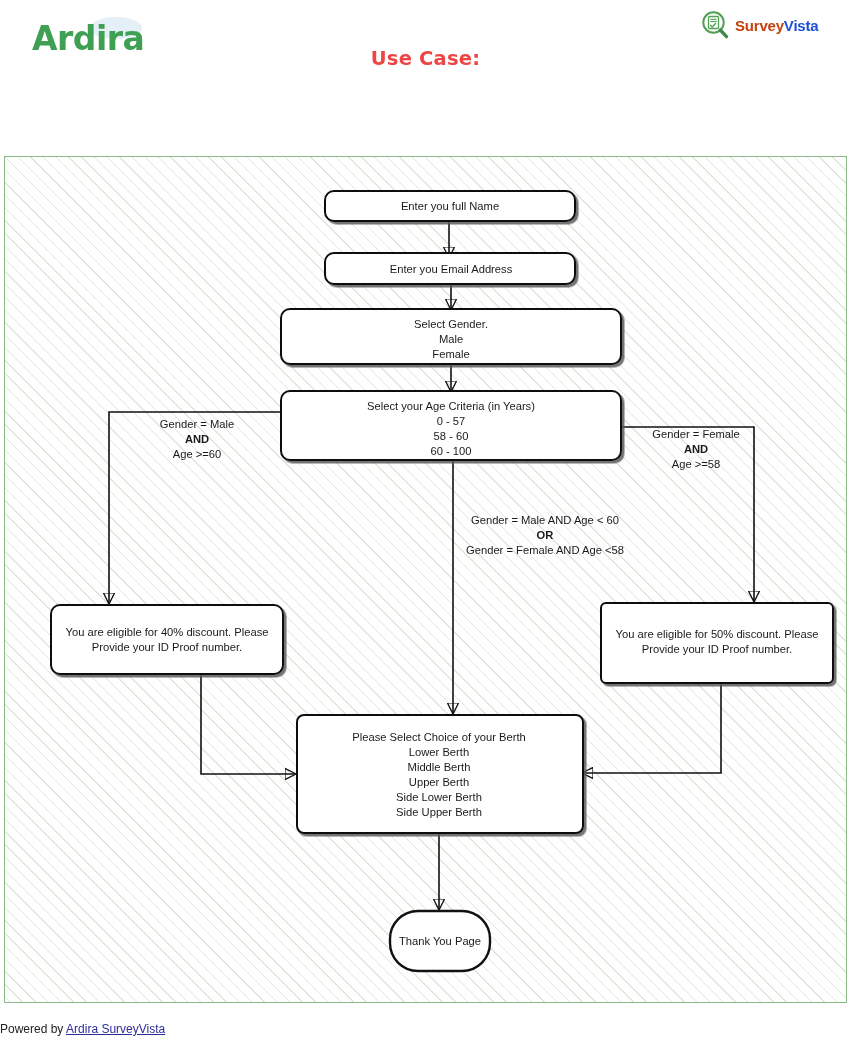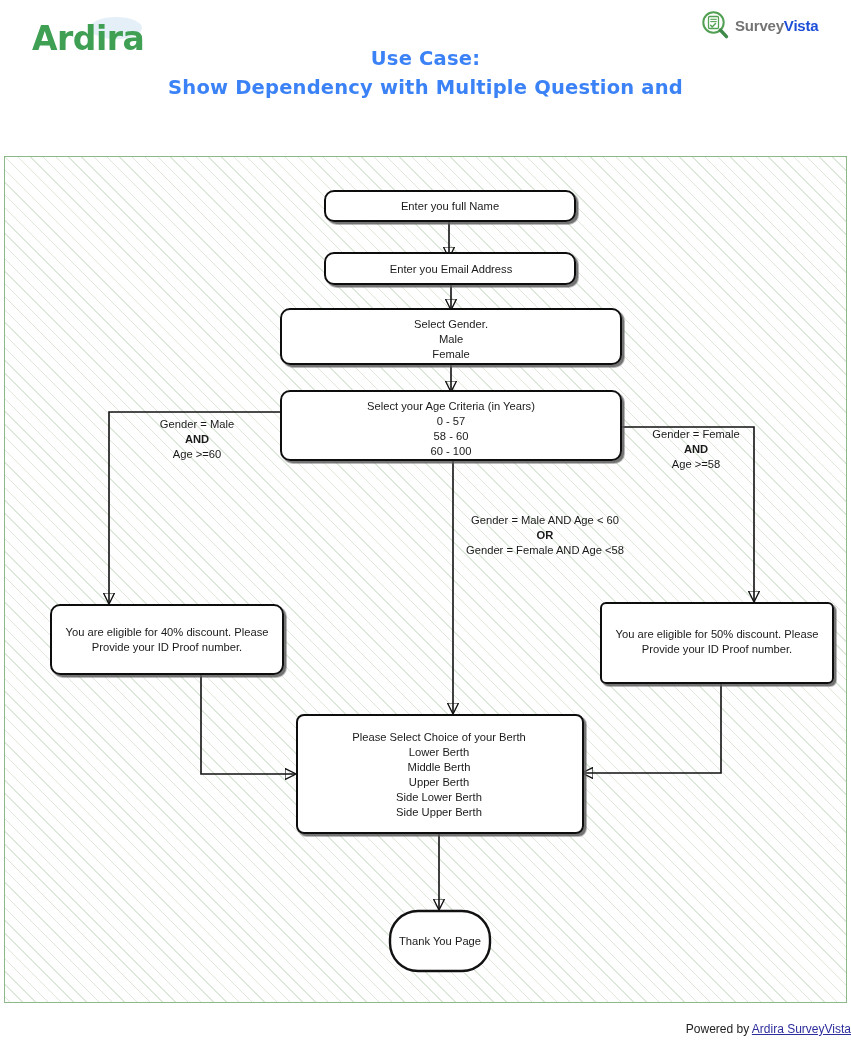--- a/index.html
+++ b/index.html
@@ -37,34 +37,34 @@
     display: flex;
     align-items: center;
     gap: 5px;
   }
   .sv-text {
     font-size: 15px;
     font-weight: bold;
     letter-spacing: -0.2px;
     white-space: nowrap;
   }
-  .sv-survey { color: #737373; }
+  .sv-survey { color: #c2410c; }
   .sv-vista  { color: #1d4ed8; }
 
   .use-case-title {
     position: absolute;
     left: 0;
     top: 44px;
     width: 851px;
     text-align: center;
     font-family: "DejaVu Sans", sans-serif;
     font-size: 19.5px;
     font-weight: bold;
     line-height: 29px;
-    color: #3b82f6;
+    color: #ef4444;
     letter-spacing: 0.2px;
   }
 
   
   .canvas {
     position: absolute;
     left: 4px;
     top: 156px;
     width: 843px;
     height: 847px;
@@ -103,21 +103,21 @@
     font-weight: bold;
     fill: #1a1a1a;
   }
 
   
   .footer {
     position: absolute;
     left: 0;
     top: 1022px;
     width: 851px;
-    text-align: right;
+    text-align: left;
     font-size: 12px;
     color: #222222;
   }
   .footer a {
     color: #2d2d9e;
     text-decoration: underline;
   }
 </style>
 </head>
 <body>
@@ -140,21 +140,20 @@
       <line x1="10.3" y1="9.3" x2="16.7" y2="9.3" stroke="#52a053" stroke-width="1.1"></line>
       <line x1="10.3" y1="11.6" x2="16.7" y2="11.6" stroke="#52a053" stroke-width="1.1"></line>
       <path d="M10.6 15.2 l1.6 1.7 l3.3 -3.5" fill="none" stroke="#52a053" stroke-width="1.4" stroke-linecap="round" stroke-linejoin="round"></path>
       <line x1="20.3" y1="20" x2="26.5" y2="26.6" stroke="#3f8a4a" stroke-width="3.4" stroke-linecap="round"></line>
     </svg>
     <span class="sv-text"><span class="sv-survey">Survey</span><span class="sv-vista">Vista</span></span>
   </div>
 
   <div class="use-case-title">
     <div>Use Case:</div>
-    <div>Show Dependency with Multiple Question and</div>
   </div>
 </div>
 
 <div class="canvas">
   <svg width="841" height="845" viewBox="0 0 841 845">
     <defs>
       <marker id="arrow" viewBox="0 0 10 10" refX="9" refY="5" markerWidth="7" markerHeight="7" orient="auto-start-reverse">
         <path d="M 0 0 L 10 5 L 0 10 z" fill="none" stroke="#111111" stroke-width="1.2"></path>
       </marker>
       <filter id="shadow" x="-20%" y="-20%" width="160%" height="160%">

